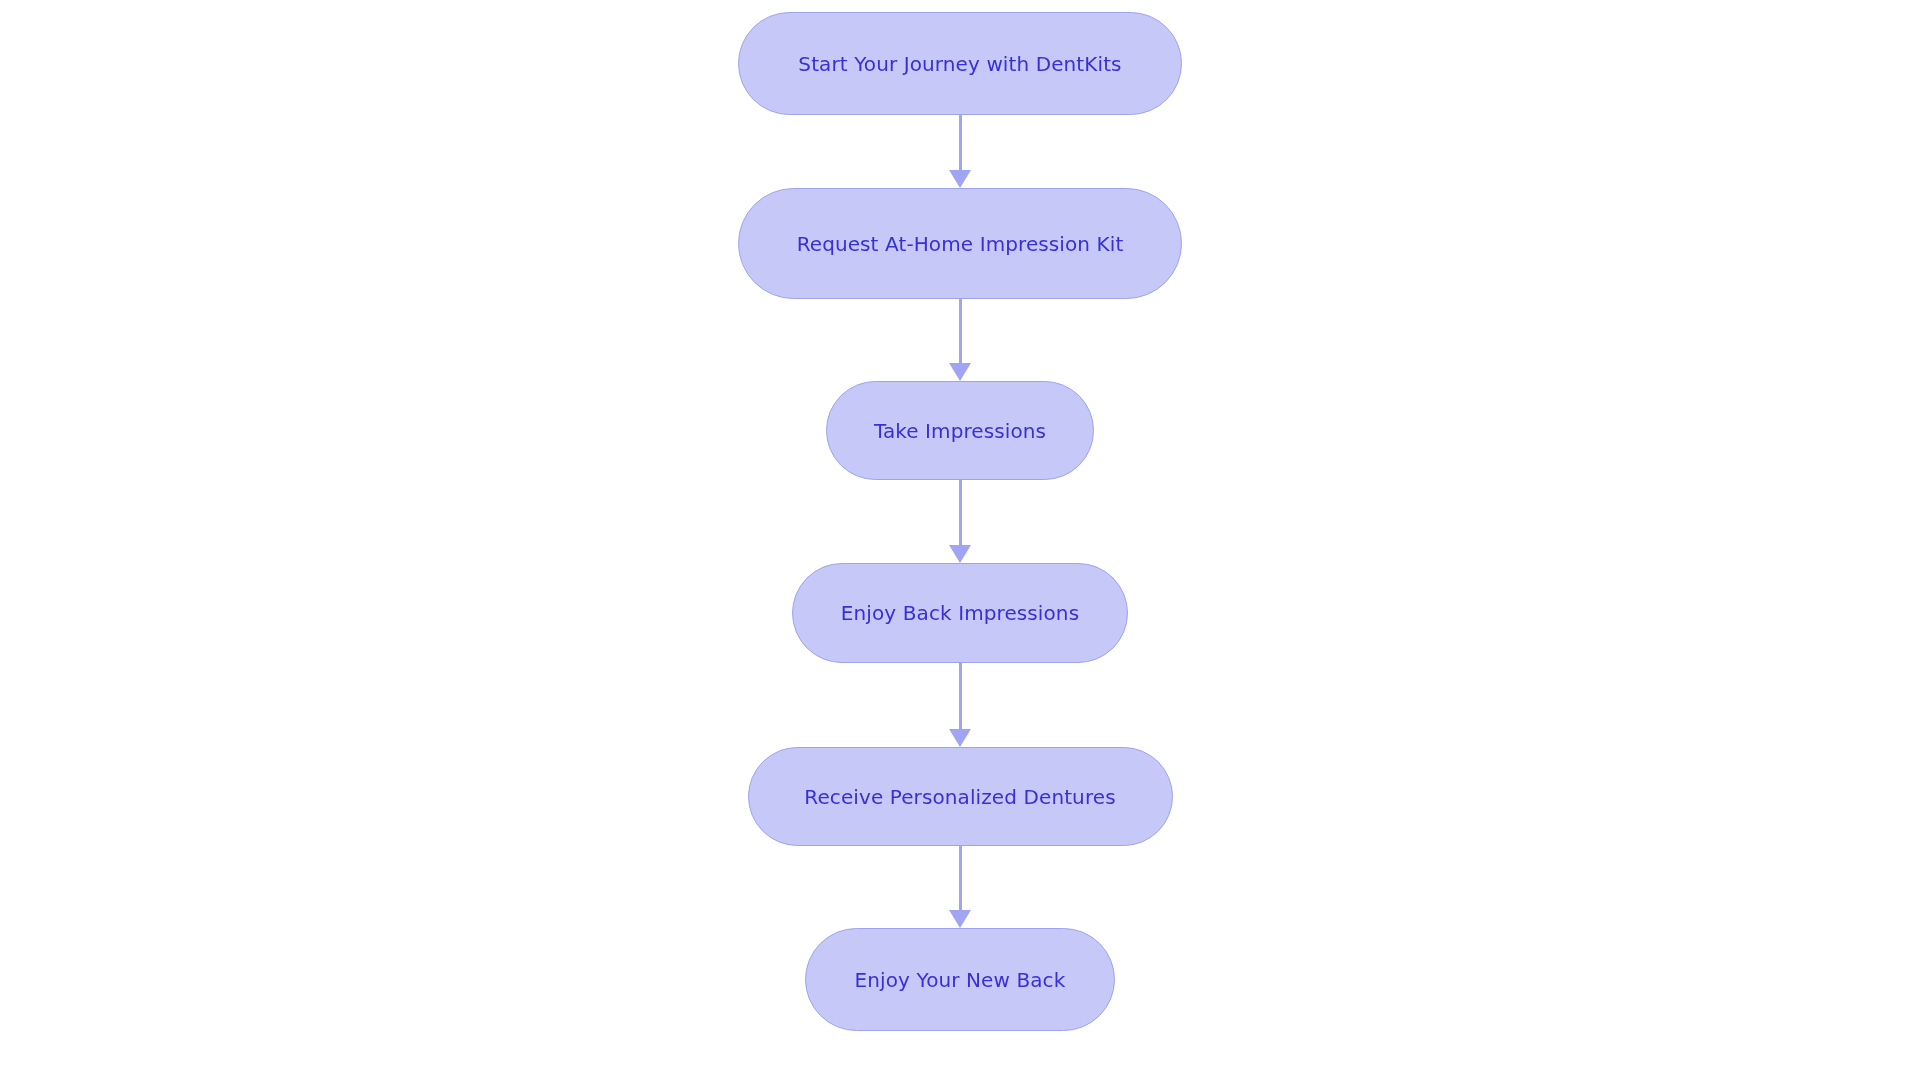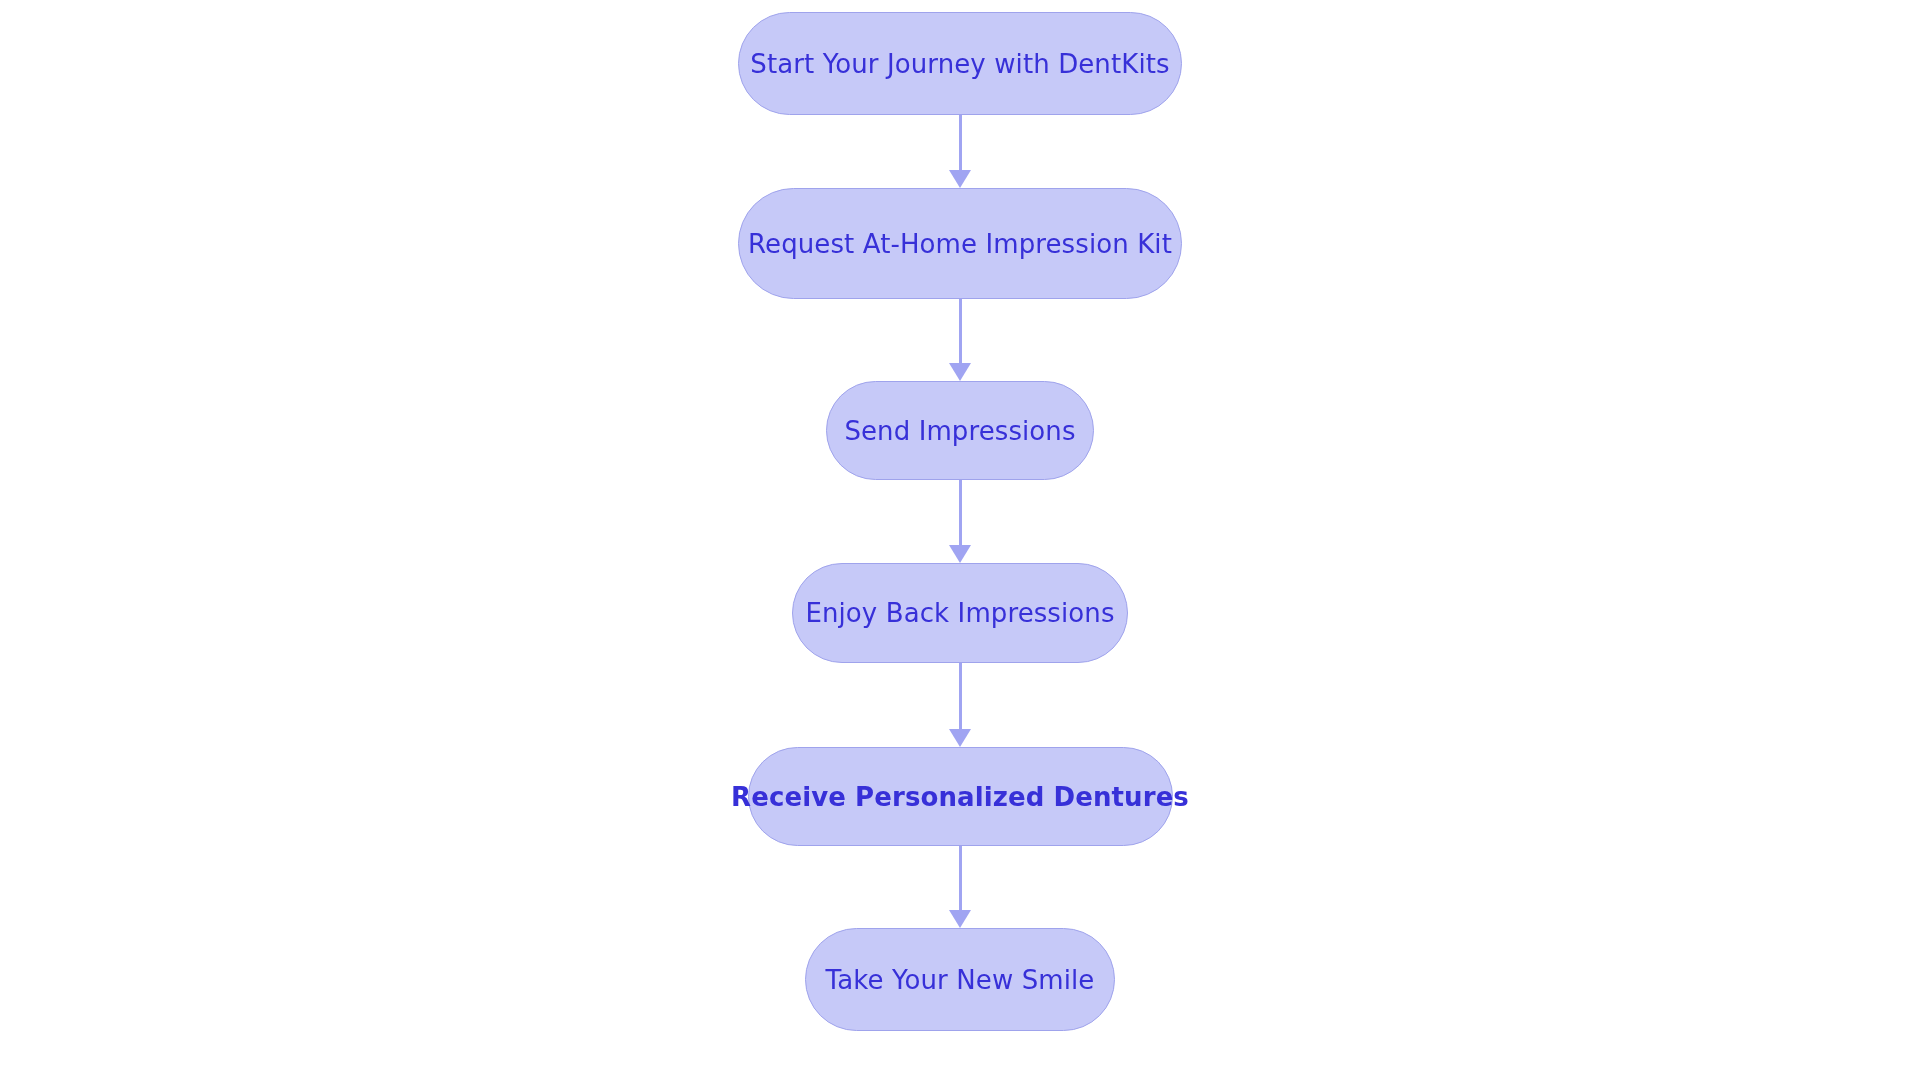--- a/index.html
+++ b/index.html
@@ -35,21 +35,21 @@
 
   .flow-node {
     box-sizing: border-box;
     display: flex;
     align-items: center;
     justify-content: center;
     background: #c6c9f8;
     border: 1.6px solid #9fa3ec;
     border-radius: 999px;
     color: #3730d8;
-    font-size: 26px;
+    font-size: 20px;
     font-weight: 400;
     letter-spacing: 0.1px;
     white-space: nowrap;
     line-height: 1;
     padding: 0 54px;
     height: 100px;
   }
 
   .flow-node-label {
     display: block;
@@ -100,44 +100,44 @@
     <div class="flow-node" style="width:444px;height:111px;">
       <span class="flow-node-label">Request At-Home Impression Kit</span>
     </div>
 
     <div class="flow-connector" style="height:82px;">
       <div class="connector-line"></div>
       <div class="connector-arrowhead"></div>
     </div>
 
     <div class="flow-node" style="width:268px;height:99px;">
-      <span class="flow-node-label">Send Impressions</span>
+      <span class="flow-node-label">Take Impressions</span>
     </div>
 
     <div class="flow-connector" style="height:83px;">
       <div class="connector-line"></div>
       <div class="connector-arrowhead"></div>
     </div>
 
     <div class="flow-node" style="width:336px;height:100px;">
       <span class="flow-node-label">Enjoy Back Impressions</span>
     </div>
 
     <div class="flow-connector" style="height:84px;">
       <div class="connector-line"></div>
       <div class="connector-arrowhead"></div>
     </div>
 
-    <div class="flow-node" style="width:425px;height:99px;font-weight:bold;">
+    <div class="flow-node" style="width:425px;height:99px;">
       <span class="flow-node-label">Receive Personalized Dentures</span>
     </div>
 
     <div class="flow-connector" style="height:82px;">
       <div class="connector-line"></div>
       <div class="connector-arrowhead"></div>
     </div>
 
     <div class="flow-node" style="width:310px;height:103px;">
-      <span class="flow-node-label">Take Your New Smile</span>
+      <span class="flow-node-label">Enjoy Your New Back</span>
     </div>
 
   </div>
 </div>
 
 </body></html>

